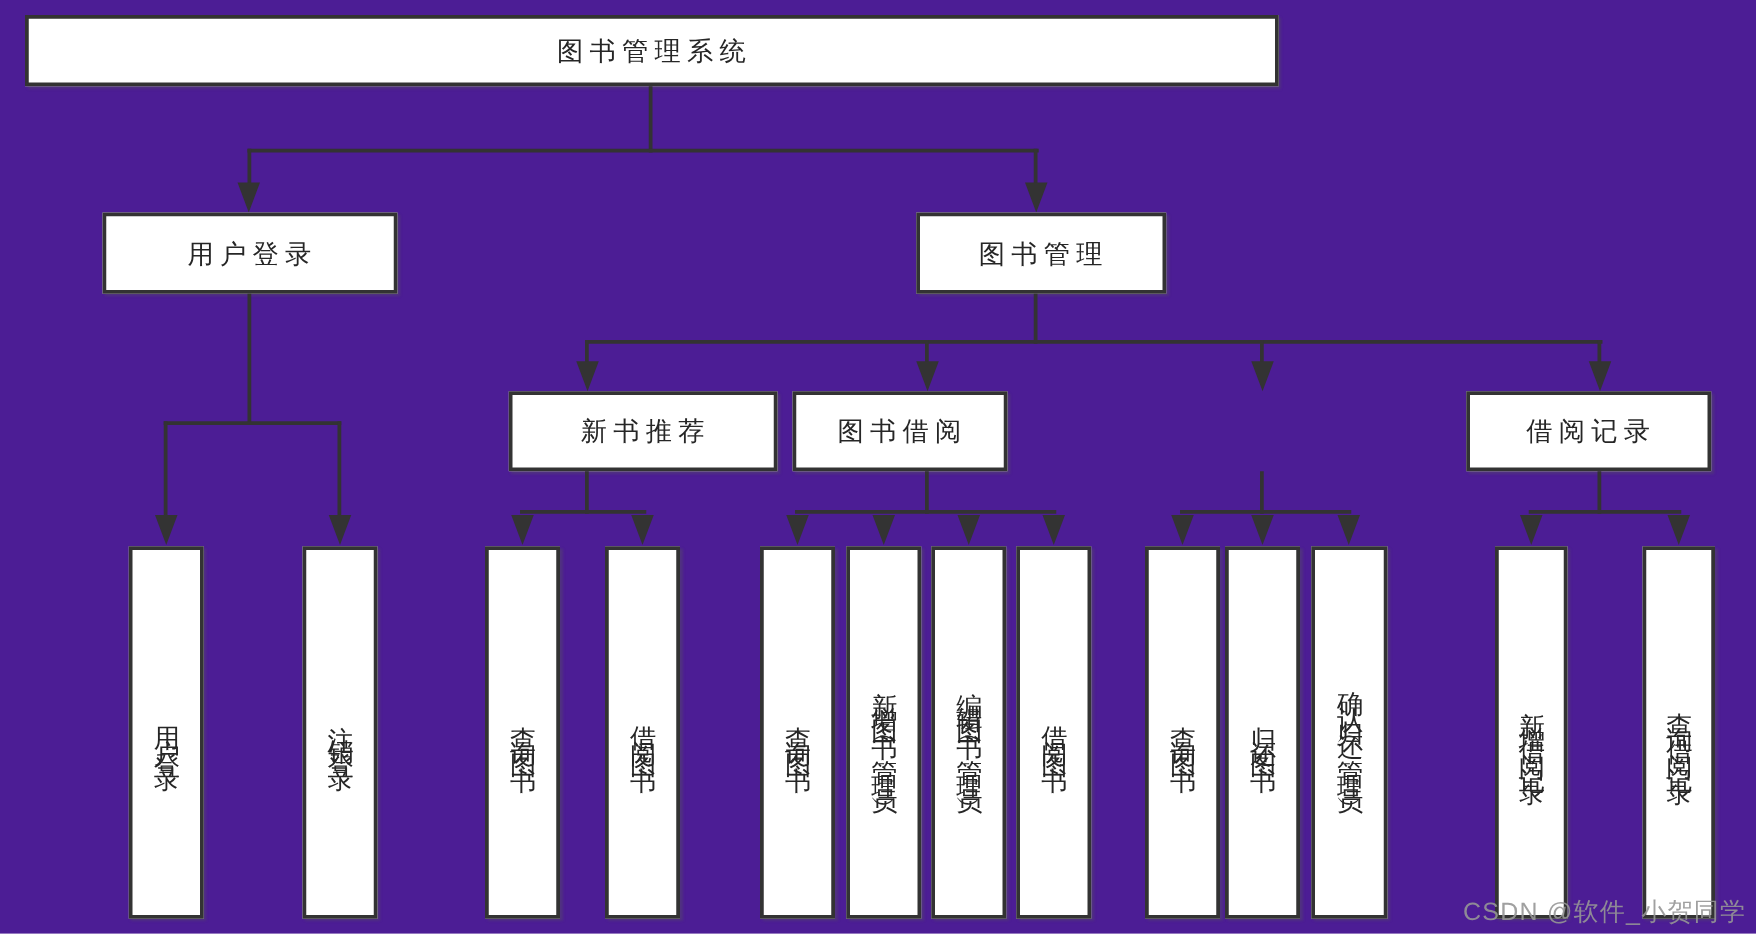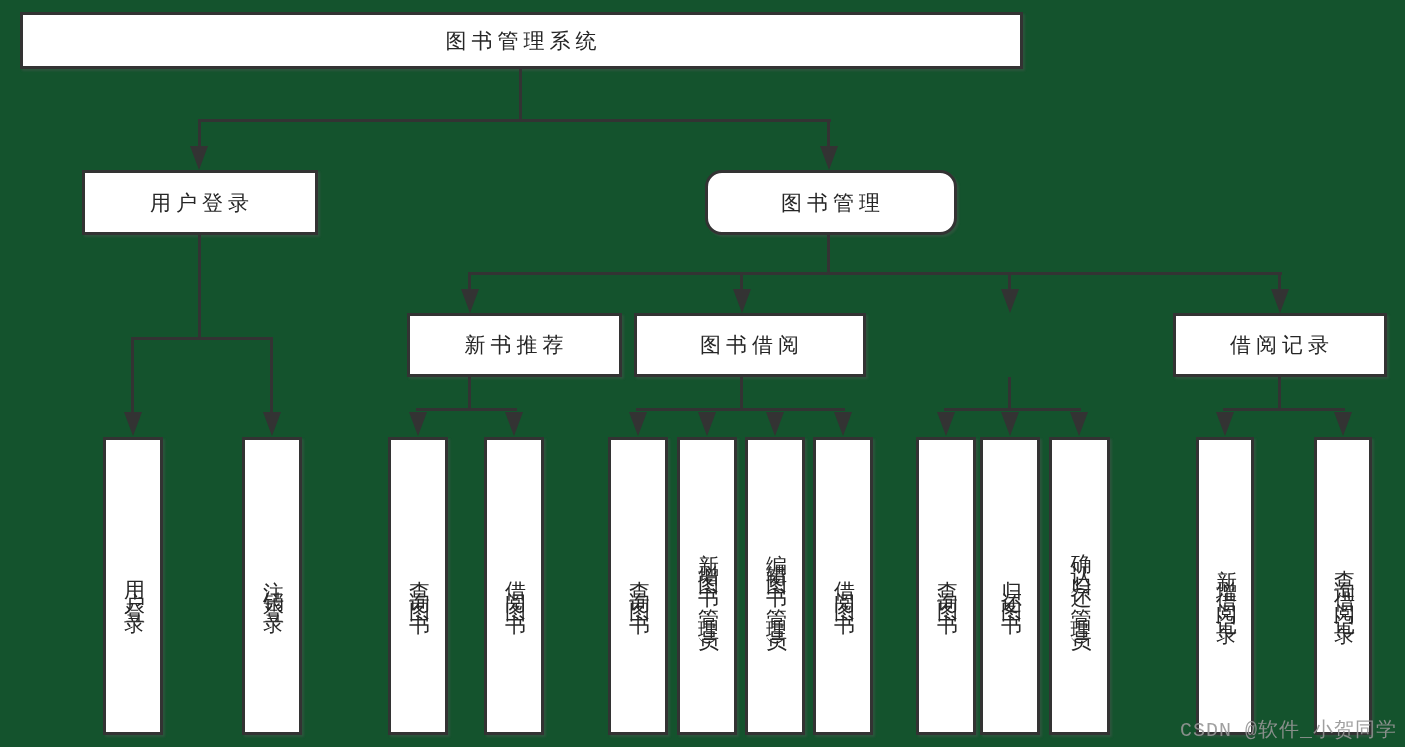--- a/index.html
+++ b/index.html
@@ -1,20 +1,20 @@
 <!DOCTYPE html>
 <html><head>
 <meta charset="utf-8">
 <style>
   html,body{margin:0;padding:0;background:#ffffff;}
   .canvas{
     position:relative;
     width:1405px;height:747px;
-    background:#14532d;
-    font-family:Liberation Mono, monospace;
+    background:#4c1d95;
+    font-family:Liberation Sans, sans-serif;
     overflow:hidden;
   }
   .box{
     position:absolute;
     box-sizing:border-box;
     background:#ffffff;
     border:3px solid #333333;
     display:flex;align-items:center;justify-content:center;
     color:#262626;
     box-shadow:2px 2px 2px rgba(90,90,90,0.35);
@@ -61,21 +61,21 @@
     <div class="hl" style="left:198px;top:119px;width:633px;"></div>
     <div class="vl" style="left:198px;top:119px;height:30px;"></div>
     <div class="vl" style="left:827px;top:119px;height:30px;"></div>
     <div class="arr" style="left:190px;top:146px;"></div>
     <div class="arr" style="left:820px;top:146px;"></div>
   </div>
 
   <div class="box hbox" style="left:82px;top:170px;width:236px;height:65px;">
     <span class="label">用户登录</span>
   </div>
-  <div class="box hbox" style="left:705px;top:170px;width:252px;height:65px;border-radius:17px;">
+  <div class="box hbox" style="left:733px;top:170px;width:200px;height:65px;">
     <span class="label">图书管理</span>
   </div>
 
   <div>
     <div class="vl" style="left:198px;top:235px;height:105px;"></div>
     <div class="hl" style="left:131px;top:337px;width:142px;"></div>
     <div class="vl" style="left:131px;top:337px;height:78px;"></div>
     <div class="vl" style="left:270px;top:337px;height:78px;"></div>
     <div class="arr" style="left:124px;top:412px;"></div>
     <div class="arr" style="left:263px;top:412px;"></div>
@@ -90,24 +90,24 @@
     <div class="vl" style="left:1278px;top:272px;height:20px;"></div>
     <div class="arr" style="left:461px;top:289px;"></div>
     <div class="arr" style="left:733px;top:289px;"></div>
     <div class="arr" style="left:1001px;top:289px;"></div>
     <div class="arr" style="left:1271px;top:289px;"></div>
   </div>
 
   <div class="box hbox" style="left:363px;top:313px;width:215px;height:64px;margin-left:44px;">
     <span class="label">新书推荐</span>
   </div>
-  <div class="box hbox" style="left:634px;top:313px;width:232px;height:64px;">
+  <div class="box hbox" style="left:634px;top:313px;width:172px;height:64px;">
     <span class="label">图书借阅</span>
   </div>
-  <div class="box hbox" style="left:1173px;top:313px;width:214px;height:64px;">
+  <div class="box hbox" style="left:1173px;top:313px;width:196px;height:64px;">
     <span class="label">借阅记录</span>
   </div>
 
   <div>
     <div class="vl" style="left:468px;top:377px;height:34px;"></div>
     <div class="hl" style="left:416px;top:408px;width:101px;"></div>
     <div class="arr" style="left:409px;top:412px;"></div>
     <div class="arr" style="left:505px;top:412px;"></div>
   </div>
 

